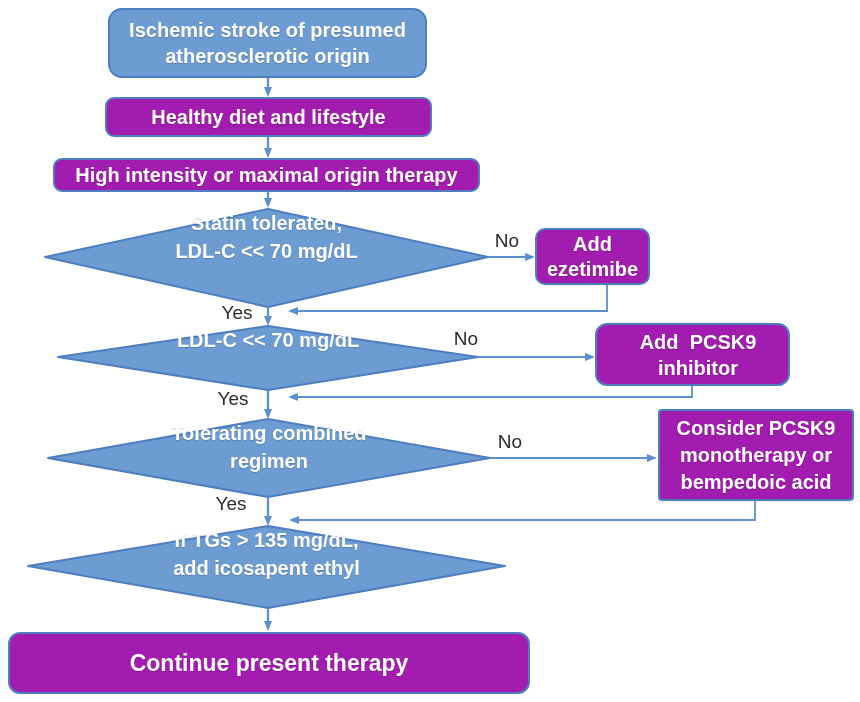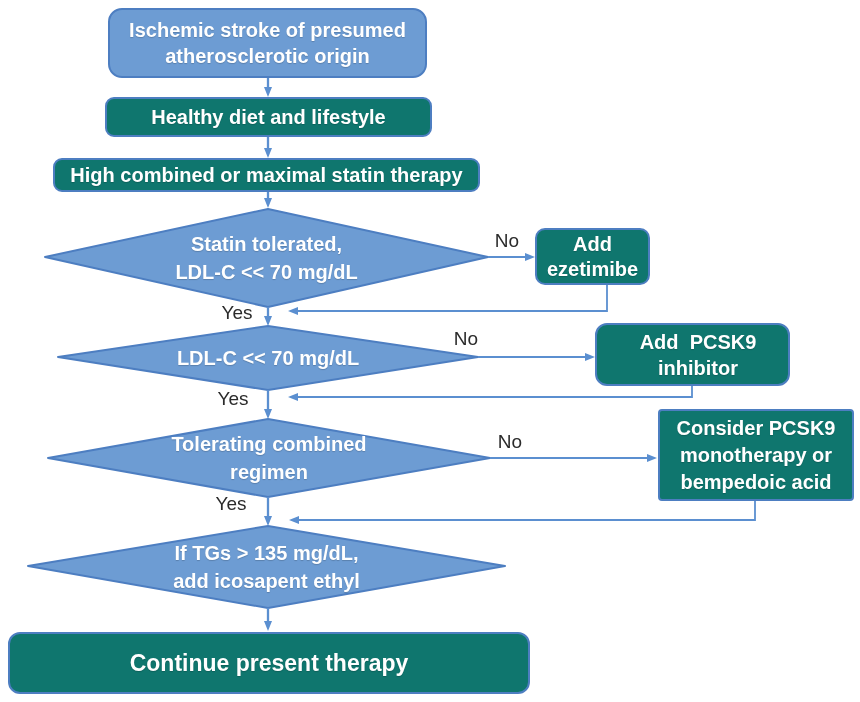--- a/index.html
+++ b/index.html
@@ -14,24 +14,24 @@
   .node{
     position:absolute;
     display:flex;flex-direction:column;align-items:center;justify-content:center;
     box-sizing:border-box;
     border:2px solid #4d7ec1;
     color:#ffffff;font-weight:700;font-size:20px;line-height:26px;
     text-align:center;
     text-shadow:0 1px 1px rgba(0,0,0,0.18);
   }
   .blue{background:#6d9cd3;}
-  .green{background:#0f766e;}
+  .green{background:#a21caf;}
   .dtext{
     position:absolute;
-    display:flex;flex-direction:column;align-items:center;justify-content:center;
+    display:flex;flex-direction:column;align-items:center;justify-content:flex-start;
     color:#ffffff;font-weight:700;font-size:20px;line-height:28px;
     text-align:center;
     text-shadow:0 1px 1px rgba(0,0,0,0.18);
     pointer-events:none;
   }
   .ln{white-space:pre;}
   .branch{
     position:absolute;
     width:42px;
     color:#2b2b2b;font-size:19px;font-weight:400;line-height:22px;
@@ -75,21 +75,21 @@
   <div class="node blue" style="left:108px;top:8px;width:319px;height:70px;border-radius:14px;">
     <div class="ln">Ischemic stroke of presumed</div>
     <div class="ln">atherosclerotic origin</div>
   </div>
 
   <div class="node green" style="left:105px;top:97px;width:327px;height:40px;border-radius:9px;">
     <div class="ln">Healthy diet and lifestyle</div>
   </div>
 
   <div class="node green" style="left:53px;top:158px;width:427px;height:34px;border-radius:9px;">
-    <div class="ln">High combined or maximal statin therapy</div>
+    <div class="ln">High intensity or maximal origin therapy</div>
   </div>
 
   <div class="node green" style="left:535px;top:228px;width:115px;height:57px;border-radius:10px;line-height:25px;">
     <div class="ln">Add</div>
     <div class="ln">ezetimibe</div>
   </div>
 
   <div class="node green" style="left:595px;top:323px;width:195px;height:63px;border-radius:12px;padding-left:11px;">
     <div class="ln">Add  PCSK9</div>
     <div class="ln">inhibitor</div>

